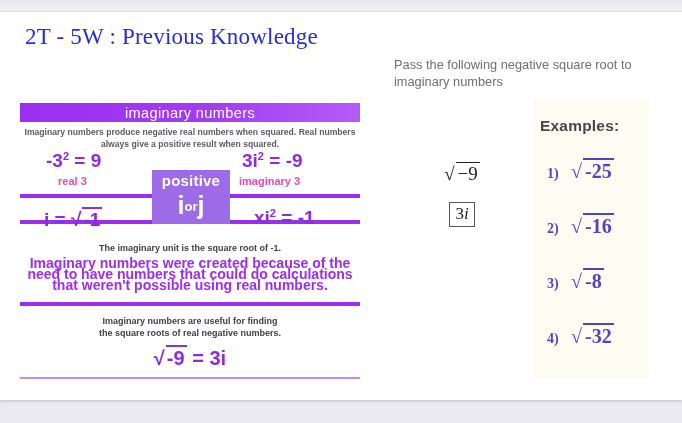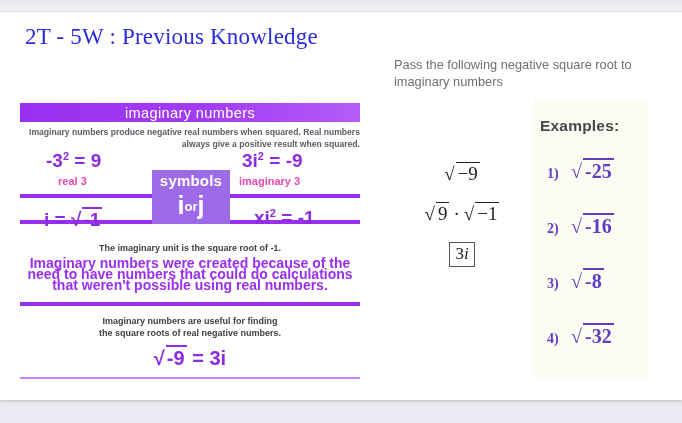--- a/index.html
+++ b/index.html
@@ -76,21 +76,21 @@
     letter-spacing: .4px;
     display: flex;
     align-items: center;
     justify-content: center;
   }
   .ig-sub {
     position: absolute;
     left: 14px;
     top: 37px;
     width: 340px;
-    text-align: right;
+    text-align: center;
     font-size: 8.6px;
     font-weight: bold;
     color: #5c5c64;
     line-height: 11.5px;
   }
 
   .eq {
     position: absolute;
     font-weight: bold;
     color: #8b2be2;
@@ -288,21 +288,21 @@
 
       <div class="eq" style="left:236px; top:60px;">
         <span>3i</span><sup>2</sup><span> = -9</span>
       </div>
       <div class="tag" style="left:233px; top:85px;">imaginary 3</div>
 
       <div class="rule" style="top:104px;"></div>
       <div class="rule" style="top:130px;"></div>
 
       <div class="symbol-box">
-        <div class="s1">symbols</div>
+        <div class="s1">positive</div>
         <div class="s2">
           <span>i</span><span class="orw">or</span><span>j</span>
         </div>
       </div>
 
       <div class="eq" style="left:38px; top:117px;">
         <span>i = </span><span class="rad">√<span class="radicand">-1</span></span>
       </div>
 
       <div class="eq" style="left:248px; top:117px;">
@@ -327,23 +327,20 @@
     </div>
 
     <div class="instruction">Pass the following negative square root to imaginary numbers</div>
 
     <div class="work">
 
       <div class="work-line">
         <span class="rad">√<span class="radicand">−9</span></span>
       </div>
 
-      <div class="work-line">
-        <span class="rad">√<span class="radicand">9</span></span><span style="padding:0 4px;">·</span><span class="rad">√<span class="radicand">−1</span></span>
-      </div>
 
       <div class="work-line">
         <span class="boxed"><span class="num">3</span><span>i</span></span>
       </div>
     </div>
 
     <div class="examples">
       <div class="examples-title">Examples:</div>
 
       <div class="example-row" style="top:58px;">

